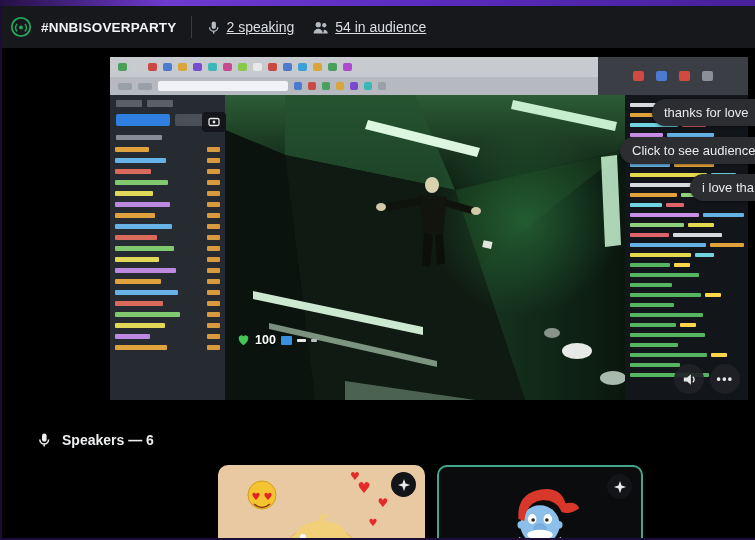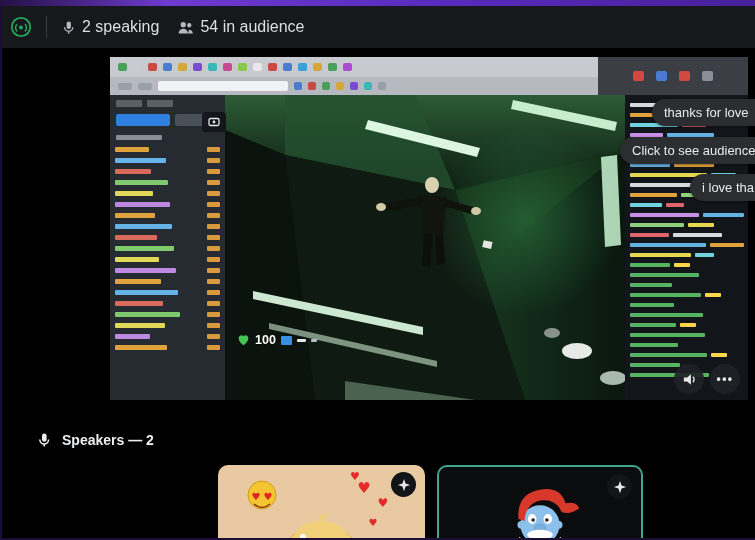--- a/index.html
+++ b/index.html
@@ -9,21 +9,21 @@
   .top-strip{position:absolute;top:0;left:0;right:0;height:6px;z-index:8;
              background:linear-gradient(90deg,#241044,#6e3ad0 22%,#5a2cc0 55%,#47209a);}
   .left-strip{position:absolute;top:6px;left:0;bottom:0;width:2px;background:#1b0d36;z-index:8;}
   .bottom-strip{position:absolute;left:0;right:0;bottom:0;height:2px;background:#1b0d36;z-index:8;}
   
   .header{position:absolute;top:6px;left:0;right:0;height:42px;background:#17181c;
           display:flex;align-items:center;padding-left:10px;z-index:5;}
   .stage-icon{width:22px;height:22px;display:inline-flex;flex:none;}
   .channel-name{font-size:13.5px;font-weight:bold;color:#f2f3f5;margin:0 0 0 9px;letter-spacing:.2px;}
   .hdivider{width:1px;height:22px;background:#3b3d43;margin:0 14px;}
-  .hstat{display:flex;align-items:center;gap:6px;color:#dbdee2;font-size:16px;}
+  .hstat{display:flex;align-items:center;gap:6px;color:#dbdee2;font-size:14px;text-decoration:underline;}
   .hstat + .hstat{margin-left:18px;}
   .hicon{color:#b5bac1;display:inline-flex;}
   .hicon.white{color:#eceef0;}
   
   .stage-area{position:absolute;top:48px;left:0;right:0;height:370px;background:#000;}
   .stream{position:absolute;left:110px;top:9px;width:638px;height:343px;background:#0d0f12;}
   .tb-row{position:absolute;left:0;width:638px;display:flex;align-items:center;gap:6px;
           padding-left:8px;box-sizing:border-box;overflow:hidden;}
   .tb1{top:0;height:20px;background:#c7cacf;}
   .tb2{top:20px;height:18px;background:#b6bac0;}
@@ -88,20 +88,21 @@
 
   <header class="header">
     <span class="stage-icon">
       <svg viewBox="0 0 22 22" width="22" height="22">
         <circle cx="11" cy="11" r="9.2" fill="none" style="stroke:var(--stage-green,#23a55a)" stroke-width="1.8"></circle>
         <circle cx="11" cy="11.6" r="2" style="fill:var(--stage-green,#23a55a)"></circle>
         <path d="M7.1,8 a5.2,5.2 0 0 0 0,7.4" fill="none" style="stroke:var(--stage-green,#23a55a)" stroke-width="1.5"></path>
         <path d="M14.9,8 a5.2,5.2 0 0 1 0,7.4" fill="none" style="stroke:var(--stage-green,#23a55a)" stroke-width="1.5"></path>
       </svg>
     </span>
+    <h1 class="channel-name">#NNBISOVERPARTY</h1>
     <div class="hdivider"></div>
     <span class="hstat">
       <span class="hicon">
         <svg viewBox="0 0 16 16" width="15" height="15">
           <rect x="6" y="1.5" width="4.6" height="8.2" rx="2.3" fill="currentColor"></rect>
           <path d="M3.8,7.6 a4.4,4.4 0 0 0 8.8,0" fill="none" stroke="currentColor" stroke-width="1.5"></path>
           <line x1="8.2" y1="12.2" x2="8.2" y2="14.6" stroke="currentColor" stroke-width="1.5"></line>
         </svg>
       </span>
       <span>2 speaking</span>
@@ -444,21 +445,21 @@
 
   <section class="speakers">
     <div class="speakers-header">
       <span class="hicon white">
         <svg viewBox="0 0 16 16" width="16" height="16">
           <rect x="6" y="1.5" width="4.6" height="8.2" rx="2.3" fill="currentColor"></rect>
           <path d="M3.8,7.6 a4.4,4.4 0 0 0 8.8,0" fill="none" stroke="currentColor" stroke-width="1.5"></path>
           <line x1="8.2" y1="12.2" x2="8.2" y2="14.6" stroke="currentColor" stroke-width="1.5"></line>
         </svg>
       </span>
-      <span>Speakers — 2</span>
+      <span>Speakers — 6</span>
     </div>
     <div class="cards">
       <div class="card card1">
         <svg class="card-art" viewBox="0 0 207 110">
           <path d="M62,110 Q56,66 103,60 Q150,66 144,110 Z" fill="#f2d07a" stroke="#dcb75e" stroke-width="1"></path>
           <path d="M62,96 Q54,104 56,110 L70,110 Z" fill="#f2d07a"></path>
           <path d="M144,96 Q152,104 150,110 L136,110 Z" fill="#f2d07a"></path>
           <ellipse cx="103" cy="72" rx="26" ry="16" fill="#f2d07a"></ellipse>
           <path d="M100,56 Q103,46 112,50 Q106,50 104,58 Z" fill="#f2d07a"></path>
           <ellipse cx="103" cy="88" rx="21" ry="19" fill="#fde8d4"></ellipse>

